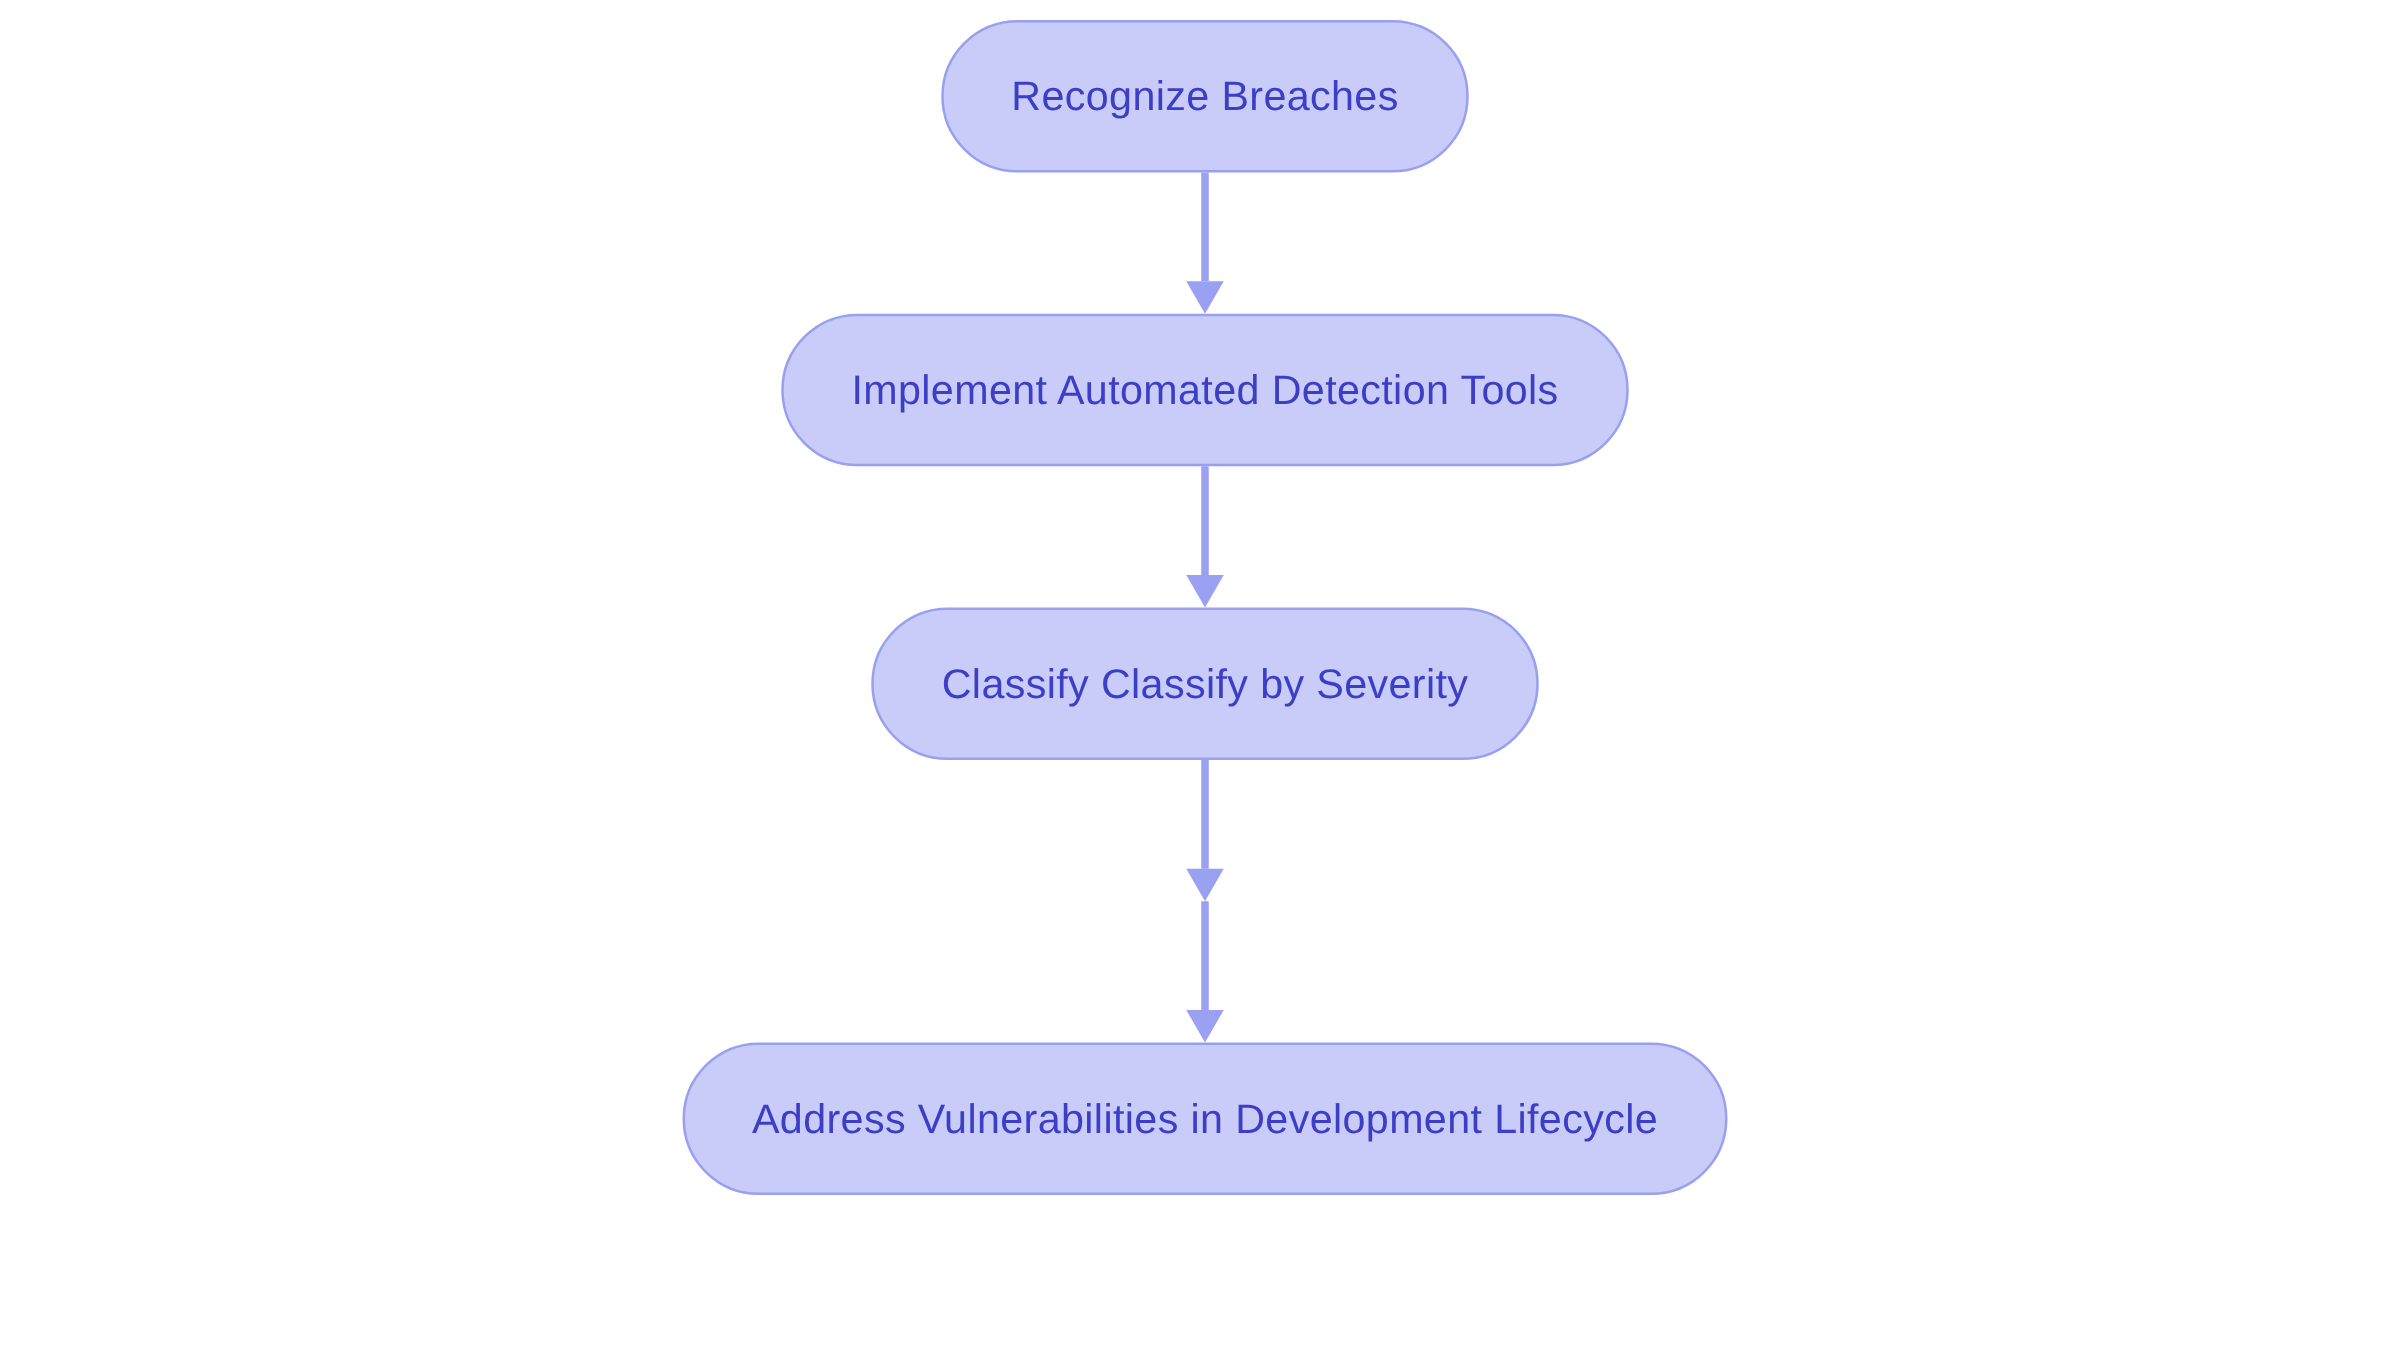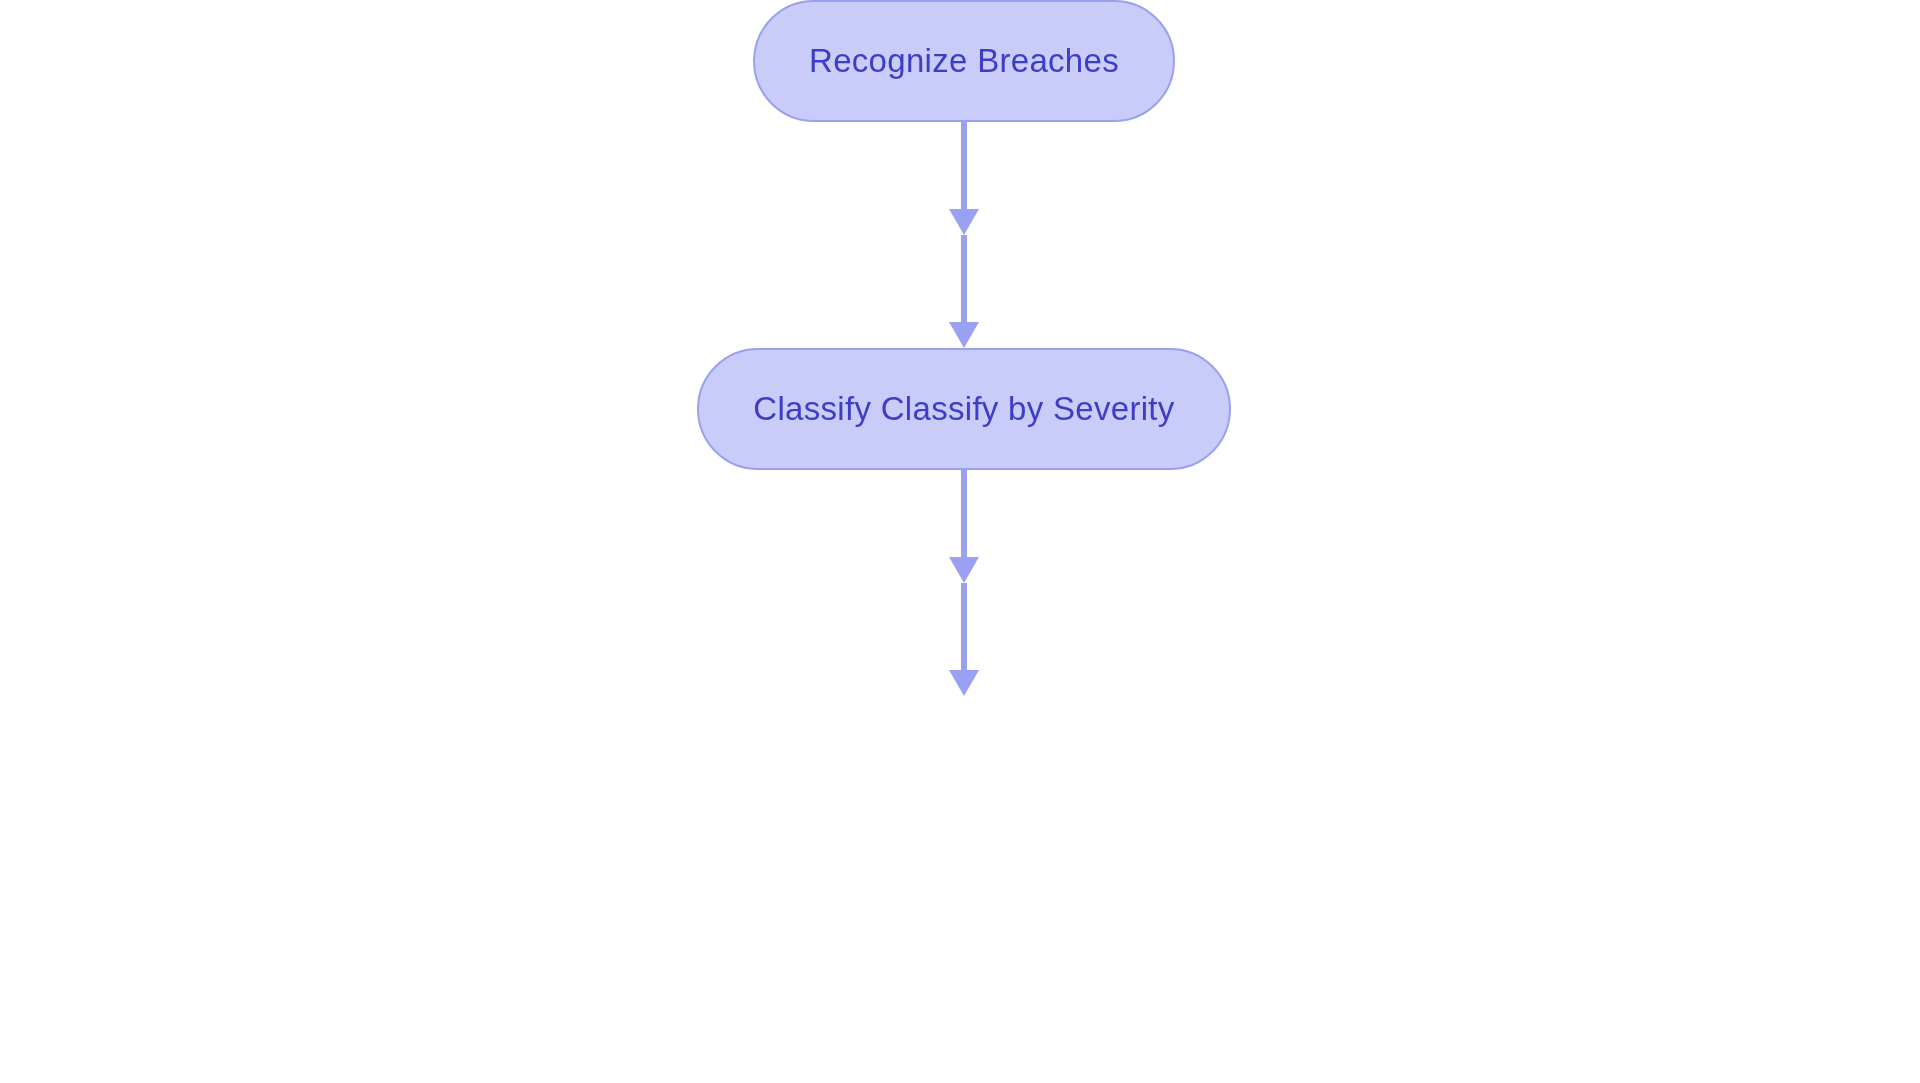--- a/index.html
+++ b/index.html
@@ -9,20 +9,21 @@
     --node-text:#3d3ec6;
     --arrow:#9aa1f2;
   }
   *{margin:0;padding:0;box-sizing:border-box;}
   html,body{width:1920px;height:1083px;background:var(--bg);overflow:hidden;}
   body{font-family:"Liberation Sans", sans-serif;}
   .flowchart{
     position:relative;
     width:1920px;height:1083px;
     display:flex;flex-direction:column;align-items:center;
+    padding-top:16px;
   }
   .flow-node{
     display:inline-flex;align-items:center;justify-content:center;
     height:122px;
     padding:0 54px;
     background:var(--node-fill);
     border:2px solid var(--node-border);
     border-radius:70px;
     flex:0 0 auto;
     margin-left:8px; 
@@ -58,20 +59,23 @@
 
   <div class="flow-node">
     <span class="node-label">Recognize Breaches</span>
   </div>
 
   <div class="flow-arrow">
     <div class="arrow-shaft"></div>
     <div class="arrow-head"></div>
   </div>
 
+  <div class="flow-node">
+    <span class="node-label">Implement Automated Detection Tools</span>
+  </div>
 
   <div class="flow-arrow">
     <div class="arrow-shaft"></div>
     <div class="arrow-head"></div>
   </div>
 
   <div class="flow-node">
     <span class="node-label">Classify Classify by Severity</span>
   </div>
 
@@ -79,14 +83,17 @@
     <div class="arrow-shaft"></div>
     <div class="arrow-head"></div>
   </div>
 
 
   <div class="flow-arrow">
     <div class="arrow-shaft"></div>
     <div class="arrow-head"></div>
   </div>
 
+  <div class="flow-node">
+    <span class="node-label">Address Vulnerabilities in Development Lifecycle</span>
+  </div>
 
 </div>
 
 </body></html>

